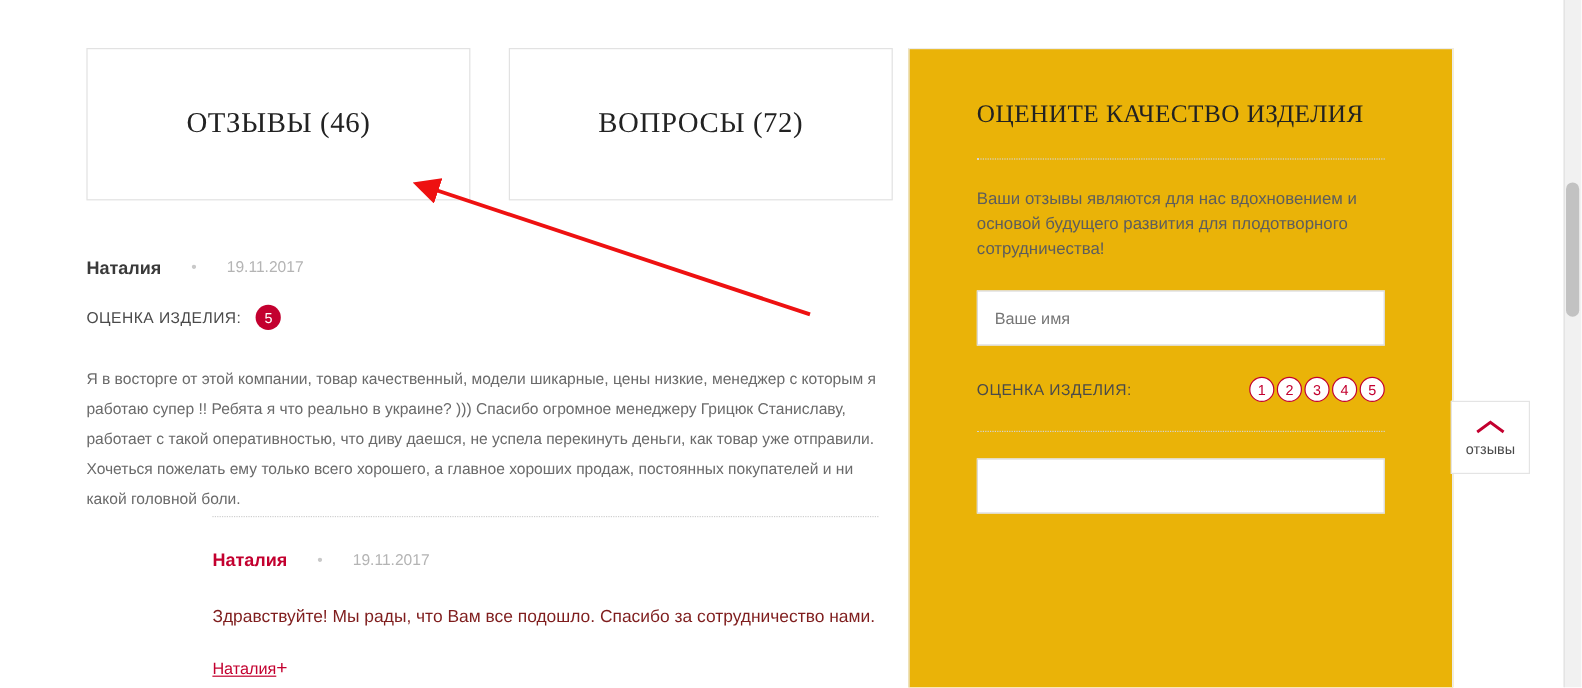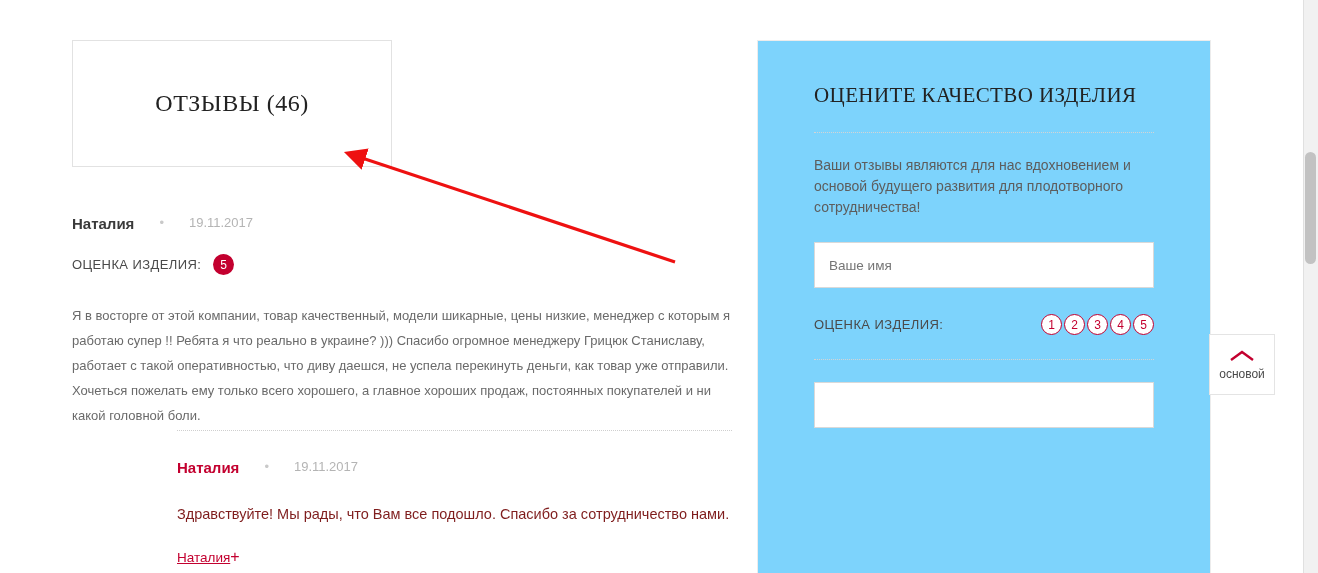--- a/index.html
+++ b/index.html
@@ -147,21 +147,21 @@
   
   .form-panel {
     position: absolute;
     left: 757px;
     top: 40px;
     width: 454px;
     height: 533px;
     border: 1px solid #ececec;
     border-bottom: none;
     box-sizing: border-box;
-    background: #7dd3fc;
+    background: #eab308;
   }
   .form-inner {
     padding: 42px 56px 0 56px;
   }
   .form-title {
     font-family: "Liberation Serif", serif;
     font-size: 21px;
     color: #222222;
     letter-spacing: 0.4px;
   }
@@ -286,20 +286,23 @@
   }
 </style>
 </head>
 <body>
 
 <div id="page">
 
   <div class="tabs">
     <div class="tab">
       <span class="tab-label">ОТЗЫВЫ (46)</span>
+    </div>
+    <div class="tab">
+      <span class="tab-label">ВОПРОСЫ (72)</span>
     </div>
   </div>
 
   <div class="review">
     <div class="review-head">
       <span class="review-author">Наталия</span>
       <span class="dot-sep">•</span>
       <span class="review-date">19.11.2017</span>
     </div>
 
@@ -356,20 +359,20 @@
 
 
       <div class="bottom-input"></div>
     </div>
   </div>
 
   <div class="back-top">
     <svg width="26" height="14" viewBox="0 0 26 14">
       <polyline points="2,11 13,3 24,11" fill="none" stroke="#c3002f" stroke-width="2.4"></polyline>
     </svg>
-    <span class="back-top-label">основой</span>
+    <span class="back-top-label">отзывы</span>
   </div>
 
   <div class="scrollbar-track">
     <div class="scrollbar-thumb"></div>
   </div>
 
 </div>
 
 </body></html>

